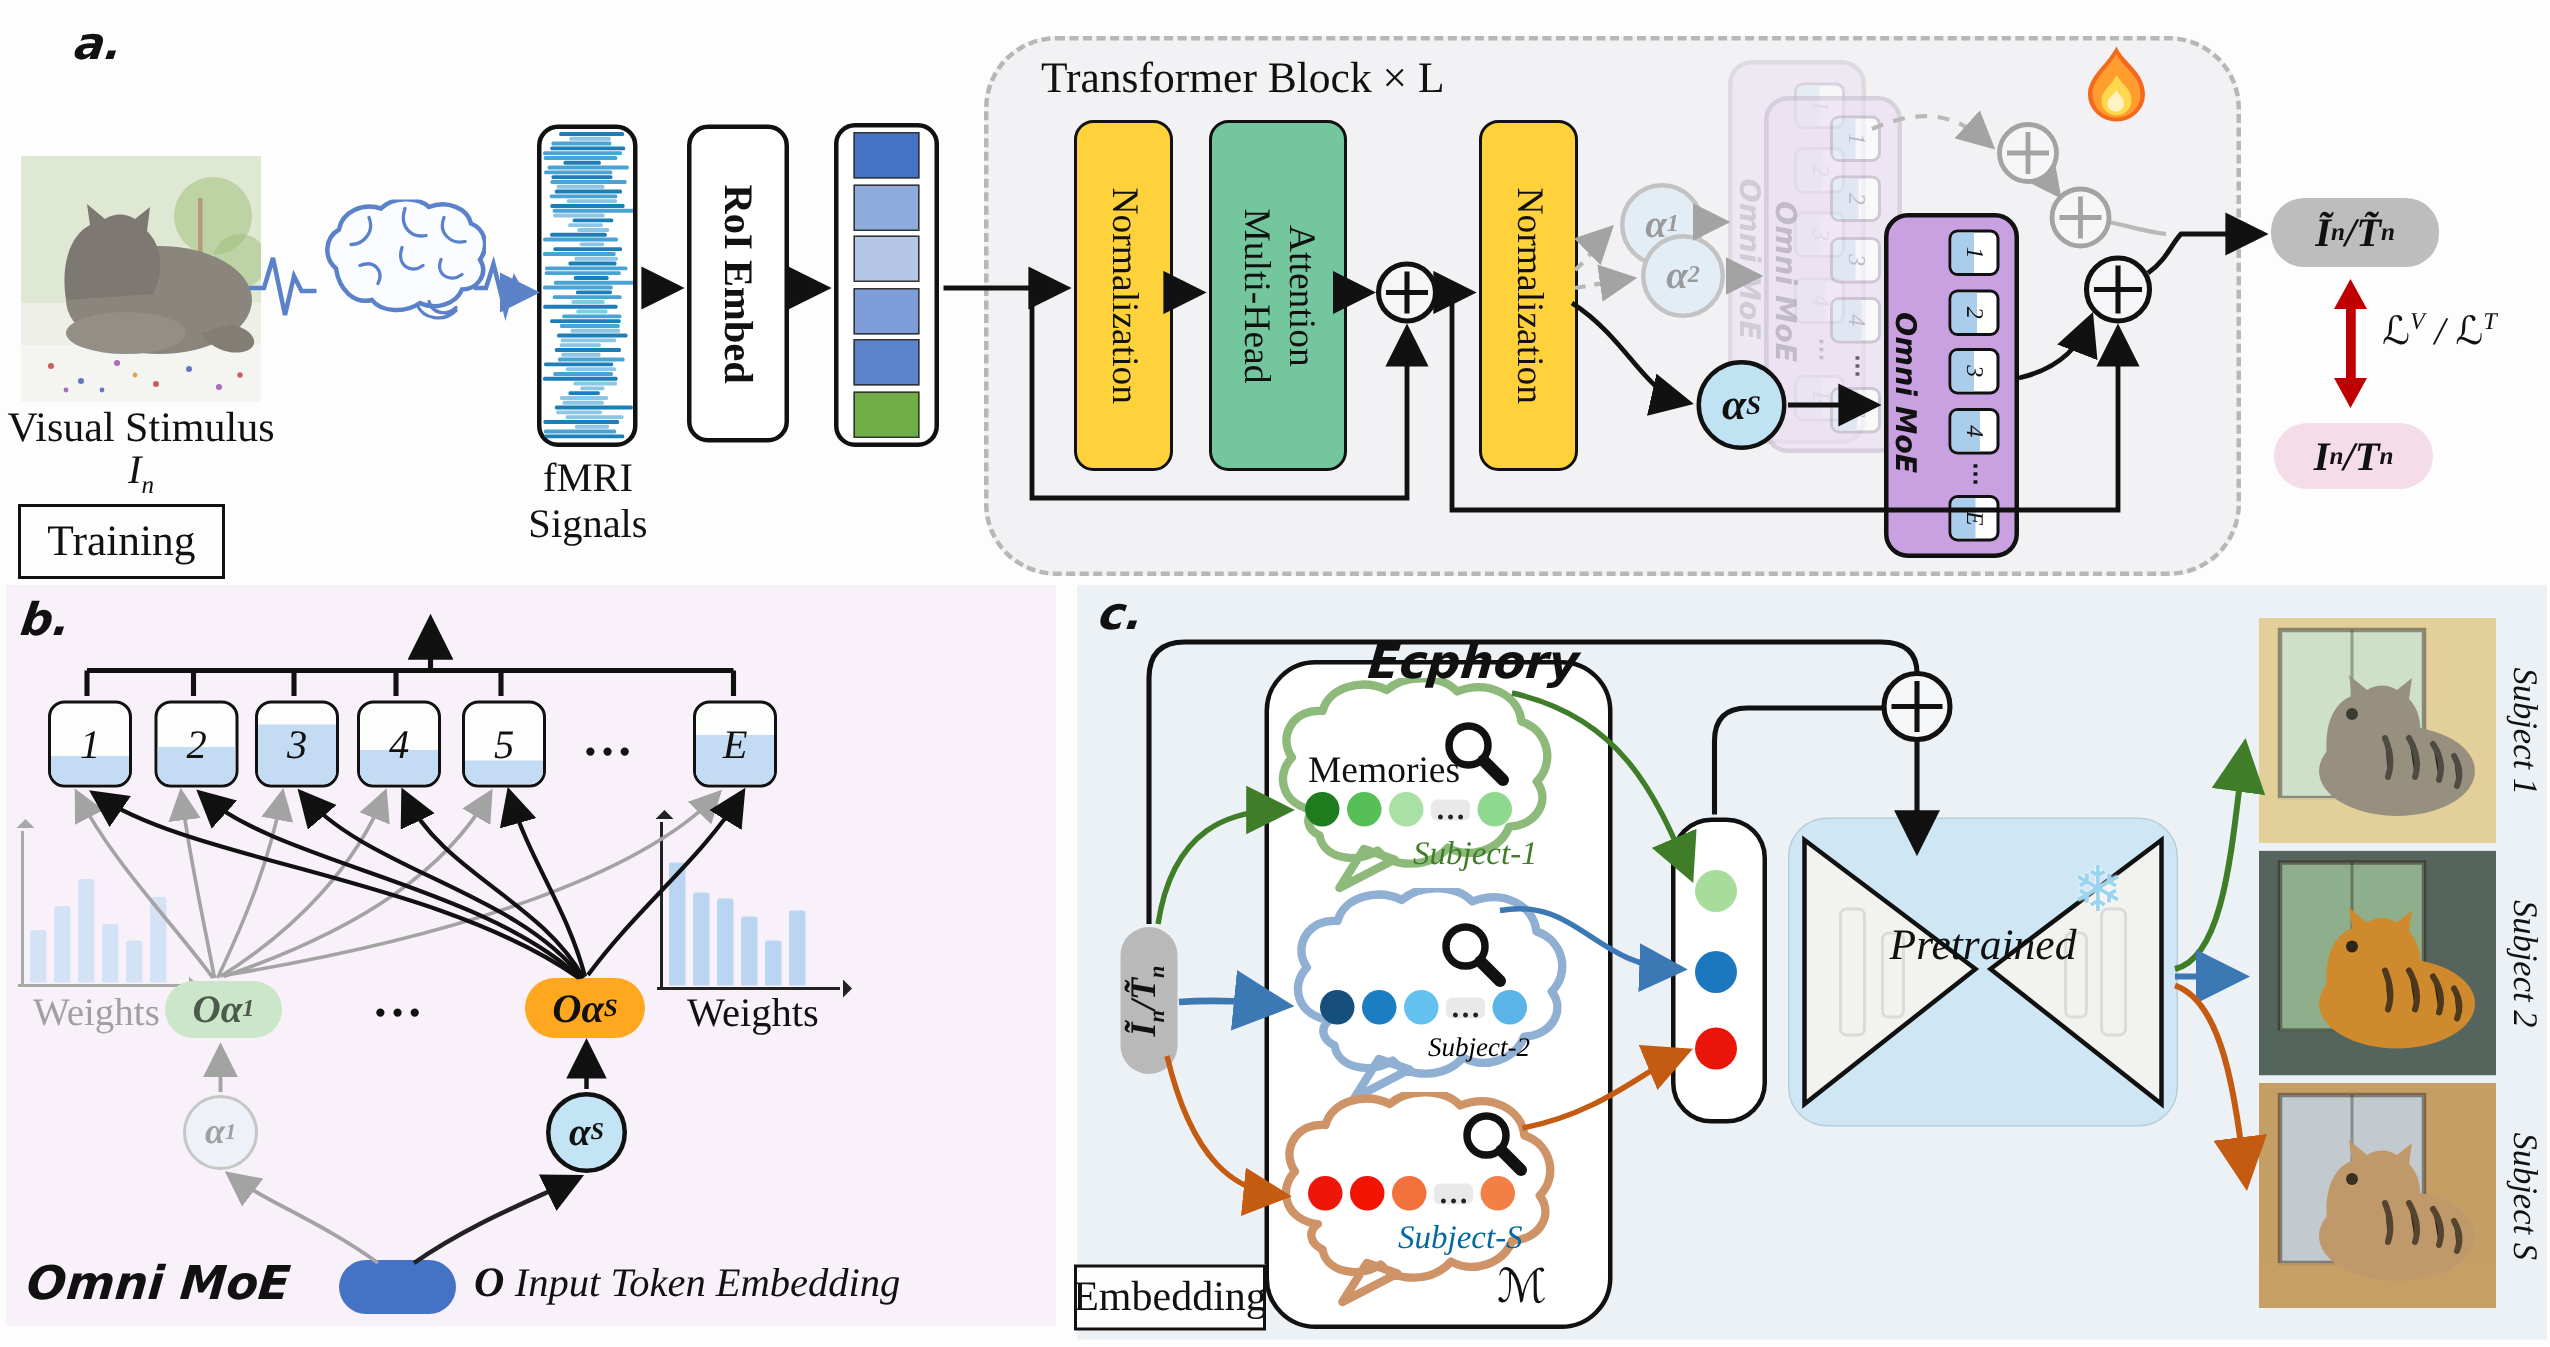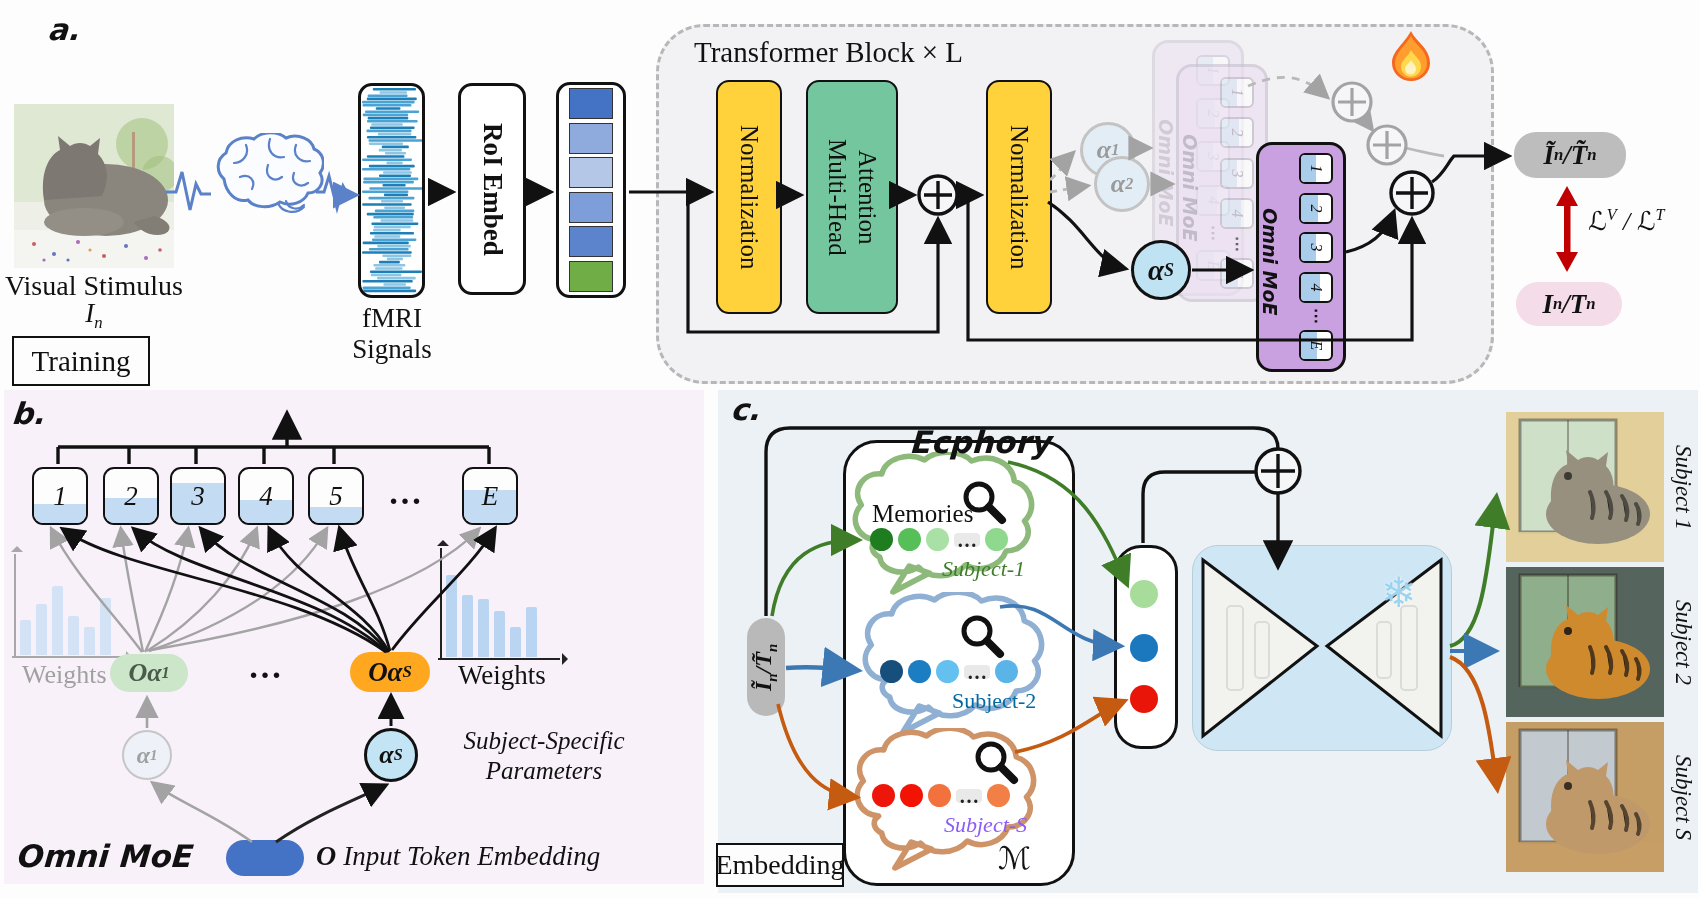--- a/index.html
+++ b/index.html
@@ -415,24 +415,20 @@
 
   <div class="abs alpha-circ serif" style="left:122px;top:730px;width:50px;height:50px;background:#eef2f8;border:2.5px solid #c6c6c6;color:#a0a0a0;font-size:24px;z-index:5;">
       <span>α</span>
       <sup>1</sup>
     </div>
   <div class="abs alpha-circ serif" style="left:364px;top:728px;width:54px;height:54px;background:#c3e4f4;border:3.5px solid #111;font-size:26px;z-index:5;">
       <span>α</span>
       <sup>S</sup>
     </div>
 
-  <div class="abs serif" style="left:424px;top:726px;width:240px;font-size:25px;font-style:italic;text-align:center;line-height:30px;z-index:5;">
-    <div>Subject-Specific</div>
-    <div>Parameters</div>
-  </div>
 
   <div class="abs pill" style="left:226px;top:840px;width:78px;height:36px;background:#4472c4;z-index:5;"></div>
   <div class="abs serif" style="left:316px;top:840px;font-size:28px;z-index:5;">
     <span style="font-weight:bold;font-style:italic;">O</span>
     <span style="font-style:italic;font-size:27px;">Input Token Embedding</span>
   </div>
   <div class="abs hand" style="left:18px;top:838px;font-size:31px;z-index:5;">Omni MoE</div>
 
   <div class="abs panel-label" style="left:733px;top:392px;">c.</div>
   <div class="abs badge serif" style="left:716px;top:843px;width:124px;height:40px;font-size:28px;z-index:5;">Embedding</div>
@@ -474,38 +470,38 @@
           <circle cx="21" cy="21" r="13" fill="rgba(255,255,255,0.4)" stroke="#111" stroke-width="5"></circle>
           <line x1="31" y1="31" x2="44" y2="44" stroke="#111" stroke-width="8" stroke-linecap="round"></line>
         </svg>
         <div class="dotrow" style="left: 24px; top: 68px;">
           <div class="dot" style="width: 23px; height: 23px; background: rgb(23, 79, 124);"></div>
           <div class="dot" style="width: 23px; height: 23px; background: rgb(27, 126, 194);"></div>
           <div class="dot" style="width: 23px; height: 23px; background: rgb(100, 192, 239);"></div>
           <span class="ellip-chip">…</span>
           <div class="dot" style="width: 23px; height: 23px; background: rgb(90, 180, 232);"></div>
         </div>
-        <div class="serif" style="position: absolute; left: 96px; top: 96px; font-size: 22px; color: #0369a1; white-space: nowrap;">Subject-2</div>
+        <div class="serif" style="position: absolute; left: 96px; top: 96px; font-style: italic; font-size: 18px; color: #000000; white-space: nowrap;">Subject-2</div>
       </div>
       <div class="subject-brain" style="left: 848px; top: 728px; width: 204px; height: 150px;">
         <svg width="204" height="150" viewBox="0 0 200 150" preserveAspectRatio="none">
           <path d="M30,88 C10,86 3,66 15,53 C5,38 17,20 35,22 C39,6 61,0 77,8 C89,-3 113,-2 123,9 C143,1 163,11 165,29 C183,35 187,57 175,69 C185,83 173,99 157,99 C151,115 131,121 117,113 C105,127 81,127 71,115 C55,125 35,119 33,105 C25,101 23,93 30,88 Z M62,114 L46,140 L82,121 Z" fill="#ffffff" stroke="#cf9368" stroke-width="5.5" stroke-linejoin="round"></path>
         </svg>
         <svg style="position:absolute;left:122px;top:8px;" width="52" height="52" viewBox="0 0 52 52">
           <circle cx="21" cy="21" r="13" fill="rgba(255,255,255,0.4)" stroke="#111" stroke-width="5"></circle>
           <line x1="31" y1="31" x2="44" y2="44" stroke="#111" stroke-width="8" stroke-linecap="round"></line>
         </svg>
         <div class="dotrow" style="left: 24px; top: 56px;">
           <div class="dot" style="width: 23px; height: 23px; background: rgb(238, 22, 9);"></div>
           <div class="dot" style="width: 23px; height: 23px; background: rgb(242, 19, 3);"></div>
           <div class="dot" style="width: 23px; height: 23px; background: rgb(242, 113, 61);"></div>
           <span class="ellip-chip">…</span>
           <div class="dot" style="width: 23px; height: 23px; background: rgb(242, 128, 70);"></div>
         </div>
-        <div class="serif" style="position: absolute; left: 96px; top: 84px; font-style: italic; font-size: 22px; color: #8b5cf6; white-space: nowrap;">Subject-S</div>
+        <div class="serif" style="position: absolute; left: 84px; top: 84px; font-style: italic; font-size: 22px; color: #0369a1; white-space: nowrap;">Subject-S</div>
       </div>
     </div>
 
   <div class="abs" id="column-box">
       <div class="dot" style="position: absolute; left: 13px; top: 32px; width: 28px; height: 28px; background: rgb(167, 220, 155);"></div>
       <div class="dot" style="position: absolute; left: 13px; top: 86px; width: 28px; height: 28px; background: rgb(27, 120, 190);"></div>
       <div class="dot" style="position: absolute; left: 13px; top: 137px; width: 28px; height: 28px; background: rgb(234, 21, 9);"></div>
     </div>
 
   <div class="abs uiel" id="diffusion">
@@ -513,20 +509,21 @@
       <path d="M10,14 L124,100 L10,190 Z" fill="#f2f2ef" stroke="#111" stroke-width="3"></path>
       <path d="M248,14 L134,100 L248,190 Z" fill="#f2f2ef" stroke="#111" stroke-width="3"></path>
       <g opacity="0.25" stroke="#999" fill="none" stroke-width="2">
         <rect x="34" y="60" width="16" height="84" rx="4"></rect>
         <rect x="62" y="76" width="14" height="56" rx="4"></rect>
         <rect x="208" y="60" width="16" height="84" rx="4"></rect>
         <rect x="184" y="76" width="14" height="56" rx="4"></rect>
       </g>
     </svg>
     <div class="abs serif" style="left:0;top:66px;width:258px;text-align:center;font-size:29px;font-style:italic;line-height:36px;">
+      <div>Pretrained</div>
     </div>
     <div class="abs scr" style="left:188px;top:22px;font-size:42px;color:#9bd4ee;text-shadow:0 0 2px #fff;">❄</div>
   </div>
 
   <div id="outputs-layer" class="abs" style="left:0;top:0;width:1700px;height:898px;z-index:5;">
       <div class="photo" style="top: 412px;">
         <svg width="158" height="150" viewBox="0 0 158 150">
           <rect width="158" height="150" fill="#e3cf9a"></rect>
           <rect x="14" y="8" width="96" height="112" fill="#cfe0c8"></rect>
           <rect x="14" y="8" width="96" height="112" fill="none" stroke="#3d3a33" stroke-width="3" opacity="0.5"></rect>

